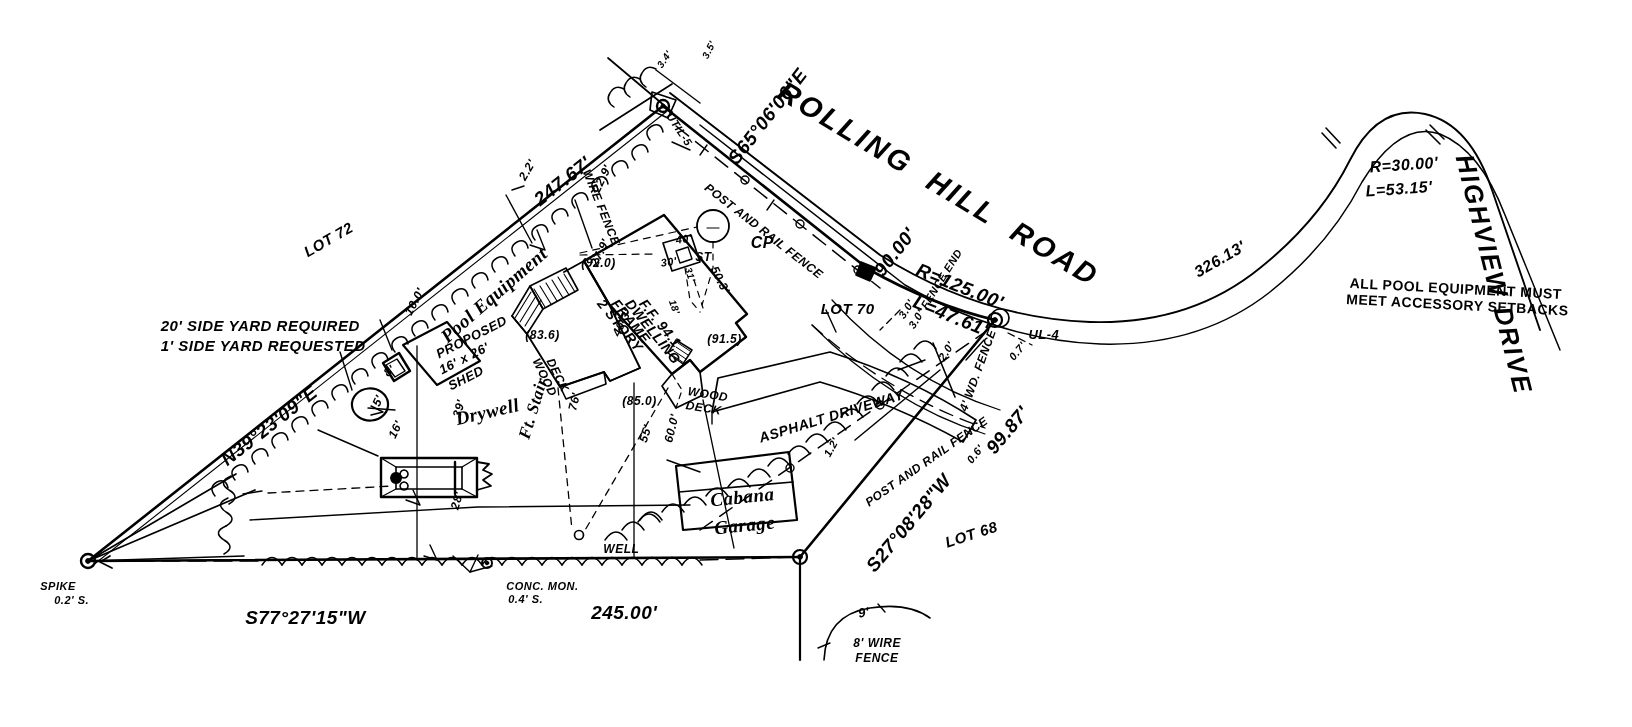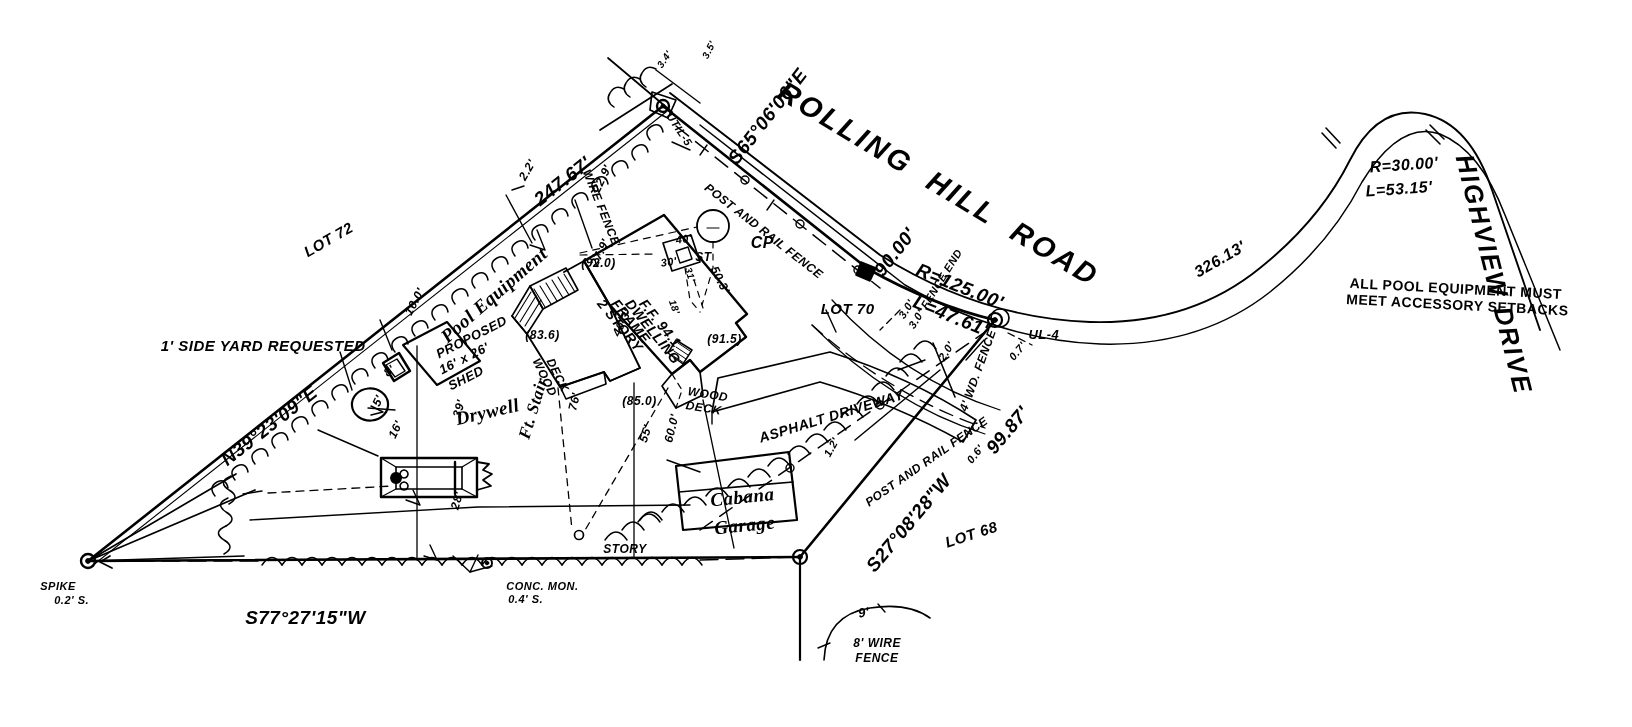--- a/index.html
+++ b/index.html
@@ -291,20 +291,23 @@
   </div>
   <div class="lbl med" style="left:185px;top:450px;transform:rotate(-38deg);">
     <span>N39°23'09"E</span>
   </div>
   <div class="lbl med" style="left:498px;top:190px;transform:rotate(-38deg);">
     <span>247.67'</span>
   </div>
   <div class="lbl med" style="left:222px;top:585px;">
     <span>S77°27'15"W</span>
   </div>
+  <div class="lbl med" style="left:568px;top:580px;">
+    <span>245.00'</span>
+  </div>
   <div class="lbl med" style="left:830px;top:566px;transform:rotate(-50deg);">
     <span>S27°08'28"W</span>
   </div>
   <div class="lbl med" style="left:950px;top:448px;transform:rotate(-50deg);">
     <span>99.87'</span>
   </div>
 
   <div class="lbl med" style="left:908px;top:230px;transform:rotate(22deg);">
     <span>R=125.00'</span>
   </div>
@@ -325,20 +328,23 @@
   <div class="lbl sm" style="left:276px;top:240px;font-size:15px;transform:rotate(-30deg);">
     <span>LOT 72</span>
   </div>
   <div class="lbl sm" style="left:802px;top:283px;font-size:15px;">
     <span>LOT 70</span>
   </div>
   <div class="lbl sm" style="left:920px;top:524px;font-size:15px;transform:rotate(-18deg);">
     <span>LOT 68</span>
   </div>
 
+  <div class="lbl sm" style="left:142px;top:300px;font-size:15px;">
+    <span>20' SIDE YARD REQUIRED</span>
+  </div>
   <div class="lbl sm" style="left:142px;top:320px;font-size:15px;">
     <span>1' SIDE YARD REQUESTED</span>
   </div>
   <div class="lbl sm blk" style="left:1334px;top:258px;font-size:14px;transform:rotate(3deg);font-style:normal;">
     <span>ALL POOL EQUIPMENT MUST</span>
   </div>
   <div class="lbl sm blk" style="left:1330px;top:274px;font-size:14px;transform:rotate(3deg);font-style:normal;">
     <span>MEET ACCESSORY SETBACKS</span>
   </div>
 
@@ -410,21 +416,21 @@
   <div class="lbl xs" style="left:494px;top:581px;font-size:11px;">
     <span>0.4' S.</span>
   </div>
   <div class="lbl xs" style="left:676px;top:92px;font-size:11px;transform:rotate(56deg);">
     <span>UTIL-5</span>
   </div>
   <div class="lbl xs" style="left:1012px;top:312px;font-size:13px;">
     <span>UL-4</span>
   </div>
   <div class="lbl xs" style="left:588px;top:528px;font-size:12px;">
-    <span>STORY</span>
+    <span>WELL</span>
   </div>
   <div class="lbl xs" style="left:731px;top:216px;font-size:16px;">
     <span>CP</span>
   </div>
   <div class="lbl xs" style="left:680px;top:236px;font-size:12px;">
     <span>ST</span>
   </div>
 
   <div class="lbl xs" style="left:600px;top:148px;font-size:12px;transform:rotate(68deg);">
     <span>WIRE FENCE</span>

